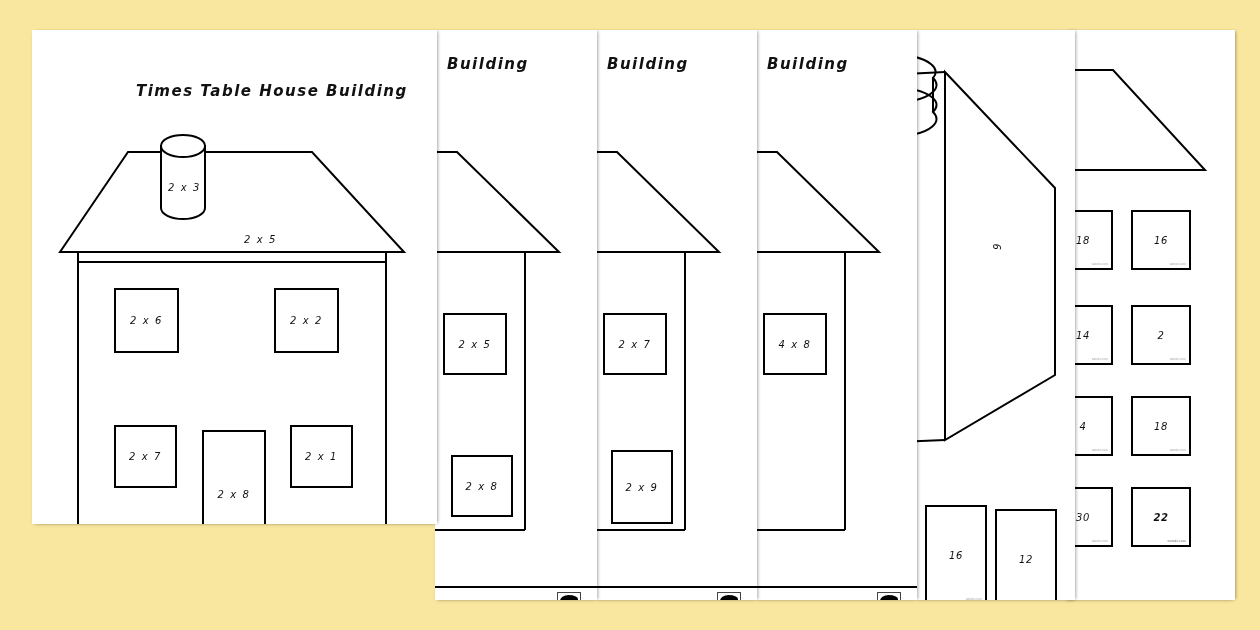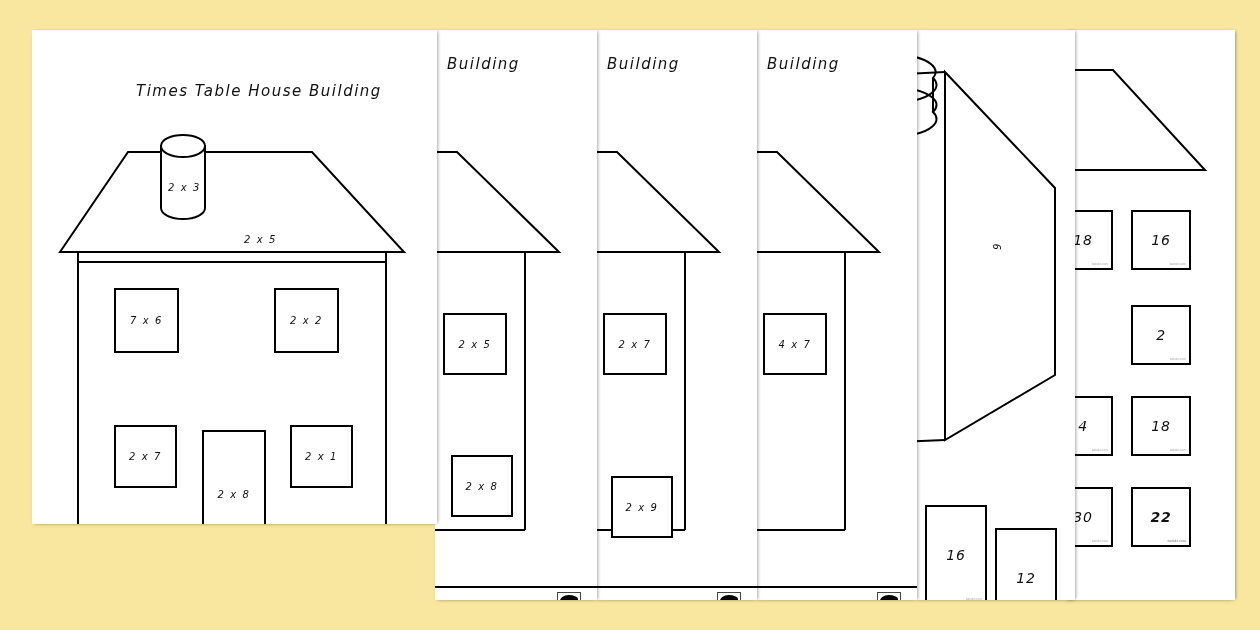--- a/index.html
+++ b/index.html
@@ -24,21 +24,21 @@
   
   .hand{
     font-family:"DejaVu Sans",sans-serif;
     font-style:italic;
     color:#111;
     letter-spacing:.06em;
     white-space:nowrap;
   }
   .title{
     font-size:15px;
-    font-weight:400;
+    font-weight:700;
     letter-spacing:.10em;
   }
   .sum{ font-size:10px; letter-spacing:.16em; }
 
   
   svg.draw{position:absolute;left:0;top:0;overflow:visible;}
   svg.draw path,svg.draw line,svg.draw rect,svg.draw ellipse,svg.draw polyline,svg.draw polygon{
     fill:#ffffff;stroke:#000000;stroke-width:2;vector-effect:non-scaling-stroke;
   }
   svg.draw .nofill{fill:none;}
@@ -62,21 +62,21 @@
   .mini-logo .blob{
     position:absolute;left:2px;top:2px;width:18px;height:10px;background:#000;
     border-radius:48% 52% 46% 54% / 60% 40% 60% 40%;
   }
 
   
   .card{
     position:absolute;background:#fff;border:2px solid #000;box-sizing:border-box;
     display:flex;align-items:center;justify-content:center;
   }
-  .card .num{font-size:14px;}
+  .card .num{font-size:10px;}
   .card .tiny{
     position:absolute;bottom:2px;right:3px;font-size:3px;color:#9a9a9a;
     font-family:"DejaVu Sans",sans-serif;font-style:normal;letter-spacing:0;
   }
 
   .lbl-abs{position:absolute;}
   .rot90{transform:rotate(90deg);transform-origin:center center;}
 </style>
 </head>
 <body style="background: rgb(250, 231, 159);">
@@ -92,20 +92,24 @@
 
       <div class="card" style="left:-12px;top:180px;width:60px;height:60px;">
         <span class="hand num">18</span>
         <span class="tiny">twinkl.com</span>
       </div>
       <div class="card" style="left:66px;top:180px;width:60px;height:60px;">
         <span class="hand num">16</span>
         <span class="tiny">twinkl.com</span>
       </div>
 
+      <div class="card" style="left:-12px;top:275px;width:60px;height:60px;">
+        <span class="hand num">14</span>
+        <span class="tiny">twinkl.com</span>
+      </div>
       <div class="card" style="left:66px;top:275px;width:60px;height:60px;">
         <span class="hand num">2</span>
         <span class="tiny">twinkl.com</span>
       </div>
 
       <div class="card" style="left:-12px;top:366px;width:60px;height:60px;">
         <span class="hand num">4</span>
         <span class="tiny">twinkl.com</span>
       </div>
       <div class="card" style="left:66px;top:366px;width:60px;height:60px;">
@@ -139,42 +143,42 @@
         <polyline class="nofill" points="-30,305 -22,298 -22,412 -30,412"></polyline>
         <polyline class="nofill" points="30,410 -22,412"></polyline>
       </svg>
 
       <span class="hand sum lbl-abs rot90" style="left:78px;top:212px;">6</span>
 
       <div class="card" style="left:10px;top:475px;width:62px;height:100px;">
         <span class="hand num">16</span>
         <span class="tiny">twinkl.com</span>
       </div>
-      <div class="card" style="left:80px;top:498px;width:62px;height:100px;">
+      <div class="card" style="left:80px;top:479px;width:62px;height:100px;">
         <span class="hand num">12</span>
         <span class="tiny">twinkl.com</span>
       </div>
     </div>
   </div>
 
   <div class="sheet shadowed" style="left:755px;top:30px;width:162px;height:570px;">
     <div class="sheet-clip">
       <span class="hand title lbl-abs" style="left:12px;top:25px;">Building</span>
 
       <svg class="draw" width="162" height="540" viewBox="0 0 162 540">
 
         <polyline class="nofill" points="-30,122 22,122 124,222 -30,222"></polyline>
 
         <line x1="-30" y1="222" x2="-30" y2="500"></line>
         <line x1="90" y1="222" x2="90" y2="500"></line>
         <polyline class="nofill" points="-30,500 90,500"></polyline>
       </svg>
 
       <div class="card" style="left:8px;top:283px;width:64px;height:62px;">
-        <span class="hand sum">4 x 7</span>
+        <span class="hand sum">4 x 8</span>
       </div>
 
       <div class="footer-rule" style="left:-30px;top:556px;width:195px;"></div>
 
       <div class="mini-logo" style="left:122px;top:562px;">
         <div class="blob"></div>
       </div>
     </div>
   </div>
 
@@ -185,21 +189,21 @@
       <svg class="draw" width="162" height="540" viewBox="0 0 162 540">
         <polyline class="nofill" points="-30,122 22,122 124,222 -30,222"></polyline>
         <line x1="-30" y1="222" x2="-30" y2="500"></line>
         <line x1="90" y1="222" x2="90" y2="500"></line>
         <polyline class="nofill" points="-30,500 90,500"></polyline>
       </svg>
 
       <div class="card" style="left:8px;top:283px;width:64px;height:62px;">
         <span class="hand sum">2 x 7</span>
       </div>
-      <div class="card" style="left:16px;top:446px;width:62px;height:62px;align-items:center;">
+      <div class="card" style="left:16px;top:420px;width:62px;height:74px;align-items:center;">
         <span class="hand sum">2 x 9</span>
       </div>
 
       <div class="footer-rule" style="left:-30px;top:556px;width:195px;"></div>
 
       <div class="mini-logo" style="left:122px;top:562px;">
         <div class="blob"></div>
       </div>
     </div>
   </div>
@@ -246,21 +250,21 @@
       <svg class="draw" width="405" height="540" viewBox="0 0 405 540">
         <path d="M 129,116 L 129,178 A 22,11 0 0 0 173,178 L 173,116 Z"></path>
         <ellipse cx="151" cy="116" rx="22" ry="11"></ellipse>
       </svg>
 
       <span class="hand sum lbl-abs" style="left:136px;top:152px;">2 x 3</span>
 
       <span class="hand sum lbl-abs" style="left:212px;top:204px;">2 x 5</span>
 
       <div class="card" style="left:82px;top:258px;width:65px;height:65px;">
-        <span class="hand sum">7 x 6</span>
+        <span class="hand sum">2 x 6</span>
       </div>
       <div class="card" style="left:242px;top:258px;width:65px;height:65px;">
         <span class="hand sum">2 x 2</span>
       </div>
       <div class="card" style="left:82px;top:395px;width:63px;height:63px;">
         <span class="hand sum">2 x 7</span>
       </div>
       <div class="card" style="left:258px;top:395px;width:63px;height:63px;">
         <span class="hand sum">2 x 1</span>
       </div>

